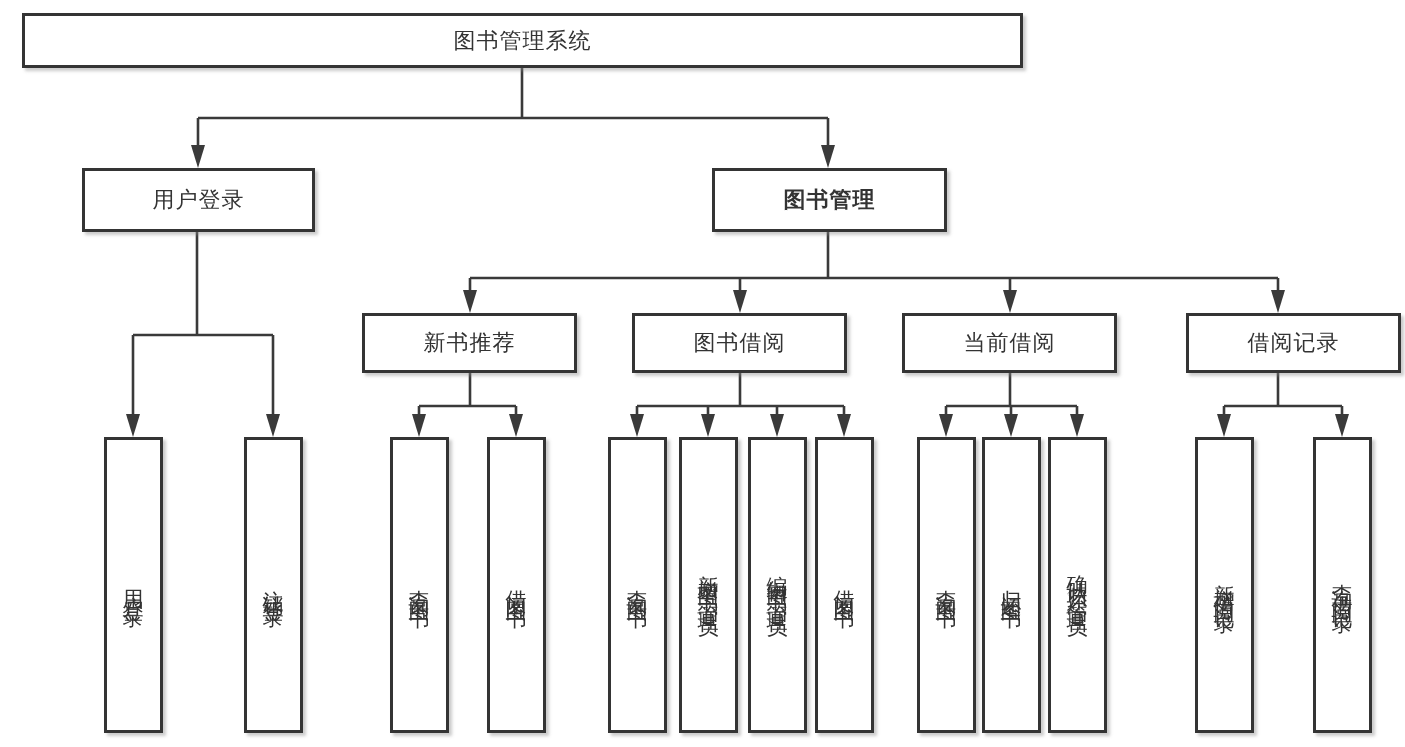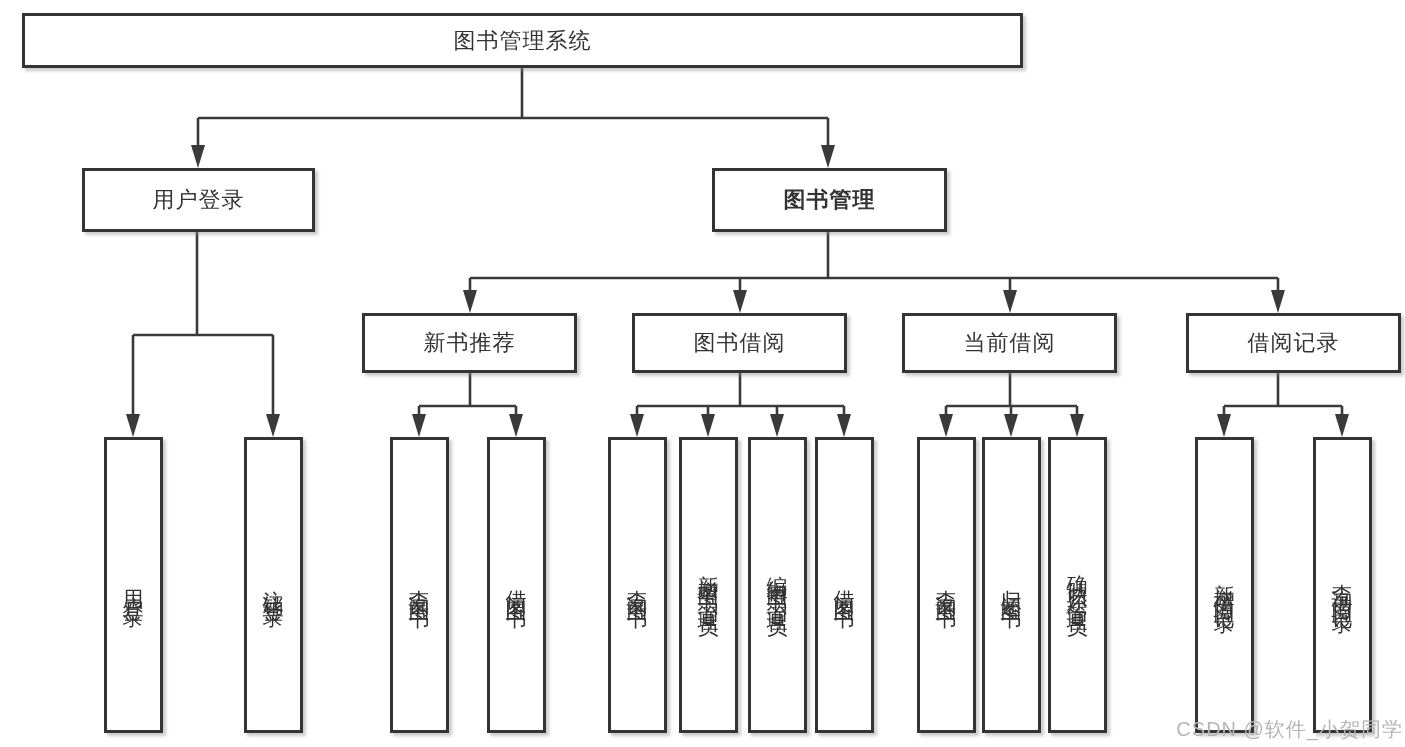--- a/index.html
+++ b/index.html
@@ -200,15 +200,14 @@
     <span>确认归还（管理员）</span>
   </div>
 
   <div class="leaf" style="left:1195px;">
     <span>新增借阅记录</span>
   </div>
   <div class="leaf" style="left:1313px;">
     <span>查询借阅记录</span>
   </div>
 
-  <div class="watermark">CSDN @软件_小贺同学</div>
 
 </div>
 
 </body></html>

